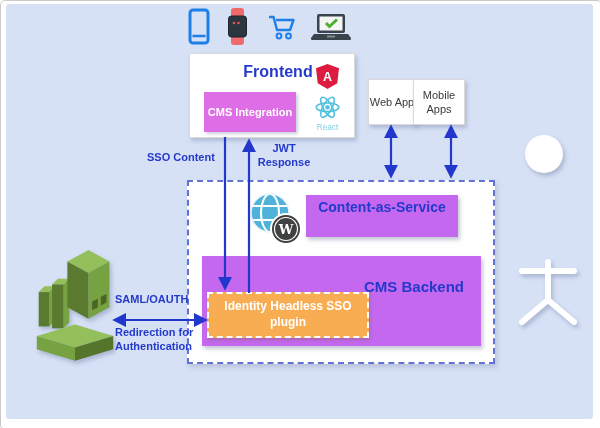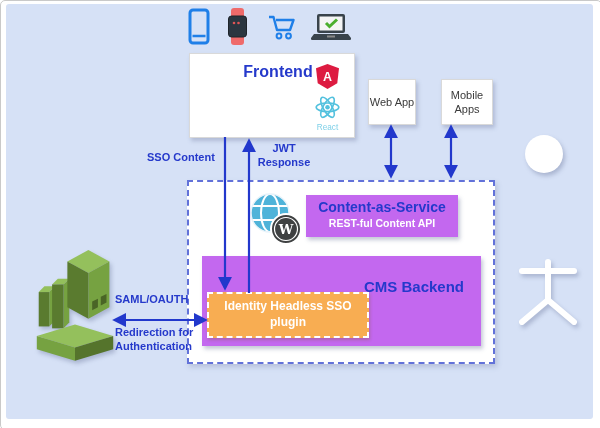--- a/index.html
+++ b/index.html
@@ -58,56 +58,56 @@
   <svg class="abs" style="left:310px;top:12px" width="40" height="28" viewBox="0 0 40 28">
     <rect x="6" y="1" width="28" height="19" rx="2" fill="#39434b"></rect>
     <rect x="8.5" y="3.5" width="23" height="14" fill="#f5f5f5"></rect>
     <path d="M15 10 l3.5 3.5 L26 6.5" fill="none" stroke="#4caf2e" stroke-width="3"></path>
     <path d="M3 21 h34 l3 4 a1.5 1.5 0 0 1 -1.5 2 h-37 A1.5 1.5 0 0 1 0 25 z" fill="#39434b"></path>
     <rect x="16" y="22.5" width="8" height="2" fill="#8a8a8a"></rect>
   </svg>
 
   <div class="abs box-white" style="left:188px;top:52px;width:164px;height:83px">
     <div class="frontend-title">Frontend</div>
+    <div class="abs cms-integration" style="left:14px;top:38px;width:92px;height:40px">CMS Integration</div>
     <svg class="abs" style="left:126px;top:10px" width="23" height="25" viewBox="0 0 24 26">
       <polygon points="12,0 24,4.3 22.2,20 12,26 1.8,20 0,4.3" fill="#dd1b41"></polygon>
       <text x="12" y="17.5" text-anchor="middle" font-size="13" font-weight="bold" fill="#fff">A</text>
     </svg>
     <svg class="abs" style="left:122px;top:42px" width="31" height="37" viewBox="0 0 30 36">
       <g stroke="#53c1de" fill="none" stroke-width="1.6">
         <ellipse cx="15" cy="11" rx="11" ry="4.2"></ellipse>
         <ellipse cx="15" cy="11" rx="11" ry="4.2" transform="rotate(60 15 11)"></ellipse>
         <ellipse cx="15" cy="11" rx="11" ry="4.2" transform="rotate(120 15 11)"></ellipse>
       </g>
       <circle cx="15" cy="11" r="2.2" fill="#53c1de"></circle>
       <text x="15" y="33" text-anchor="middle" font-size="8" fill="#7fd0e8">React</text>
     </svg>
   </div>
 
   <div class="abs box-white client-box" style="left:367px;top:78px;width:46px;height:44px">Web App</div>
-  <div class="abs box-white client-box" style="left:440px;top:78px;width:50px;height:44px">Mobile Apps</div>
+  <div class="abs box-white client-box" style="left:412px;top:78px;width:50px;height:44px">Mobile Apps</div>
 
   <div class="abs conn-label" style="left:146px;top:150px;white-space:nowrap">SSO Content</div>
   <div class="abs conn-label" style="left:252px;top:141px;width:62px;text-align:center">JWT Response</div>
 
   <div class="abs dashed-container" style="left:186px;top:179px;width:304px;height:180px"></div>
 
   <svg class="abs" style="left:248px;top:191px" width="54" height="54" viewBox="0 0 54 54">
     <circle cx="21" cy="21" r="19" fill="#4fb3d9"></circle>
     <ellipse cx="21" cy="21" rx="9" ry="19" fill="none" stroke="#fff" stroke-width="2"></ellipse>
     <path d="M3 14 h36 M3.5 28 h35" stroke="#fff" stroke-width="2" fill="none"></path>
     <circle cx="21" cy="21" r="19" fill="none" stroke="#e8f3fa" stroke-width="1.5"></circle>
     <circle cx="37" cy="37" r="15" fill="#3f4142" stroke="#fff" stroke-width="2"></circle>
     <circle cx="37" cy="37" r="11.5" fill="none" stroke="#fff" stroke-width="1.2"></circle>
     <text x="37" y="42" text-anchor="middle" font-size="13" font-weight="bold" fill="#fff" style="font-family:'DejaVu Serif',serif">W</text>
   </svg>
 
   <div class="abs box-purple" style="left:305px;top:194px;width:152px;height:42px">
     <div class="cas-title">Content-as-Service</div>
-    <div class="cas-sub">REST-ful Content API</div>
   </div>
 
   <div class="abs box-purple" style="left:201px;top:255px;width:279px;height:90px">
     <div class="abs backend-title" style="left:152px;top:22px;width:120px;text-align:center">CMS Backend</div>
     <div class="abs plugin-box" style="left:5px;top:36px;width:158px;height:42px">Identity Headless SSO plugin</div>
   </div>
 
   <svg class="abs shadowed-svg" style="left:32px;top:242px" width="84" height="122" viewBox="0 0 88 125">
 
     <polygon points="6,50 12,44 23,44 17,50" fill="#94c05c"></polygon>

